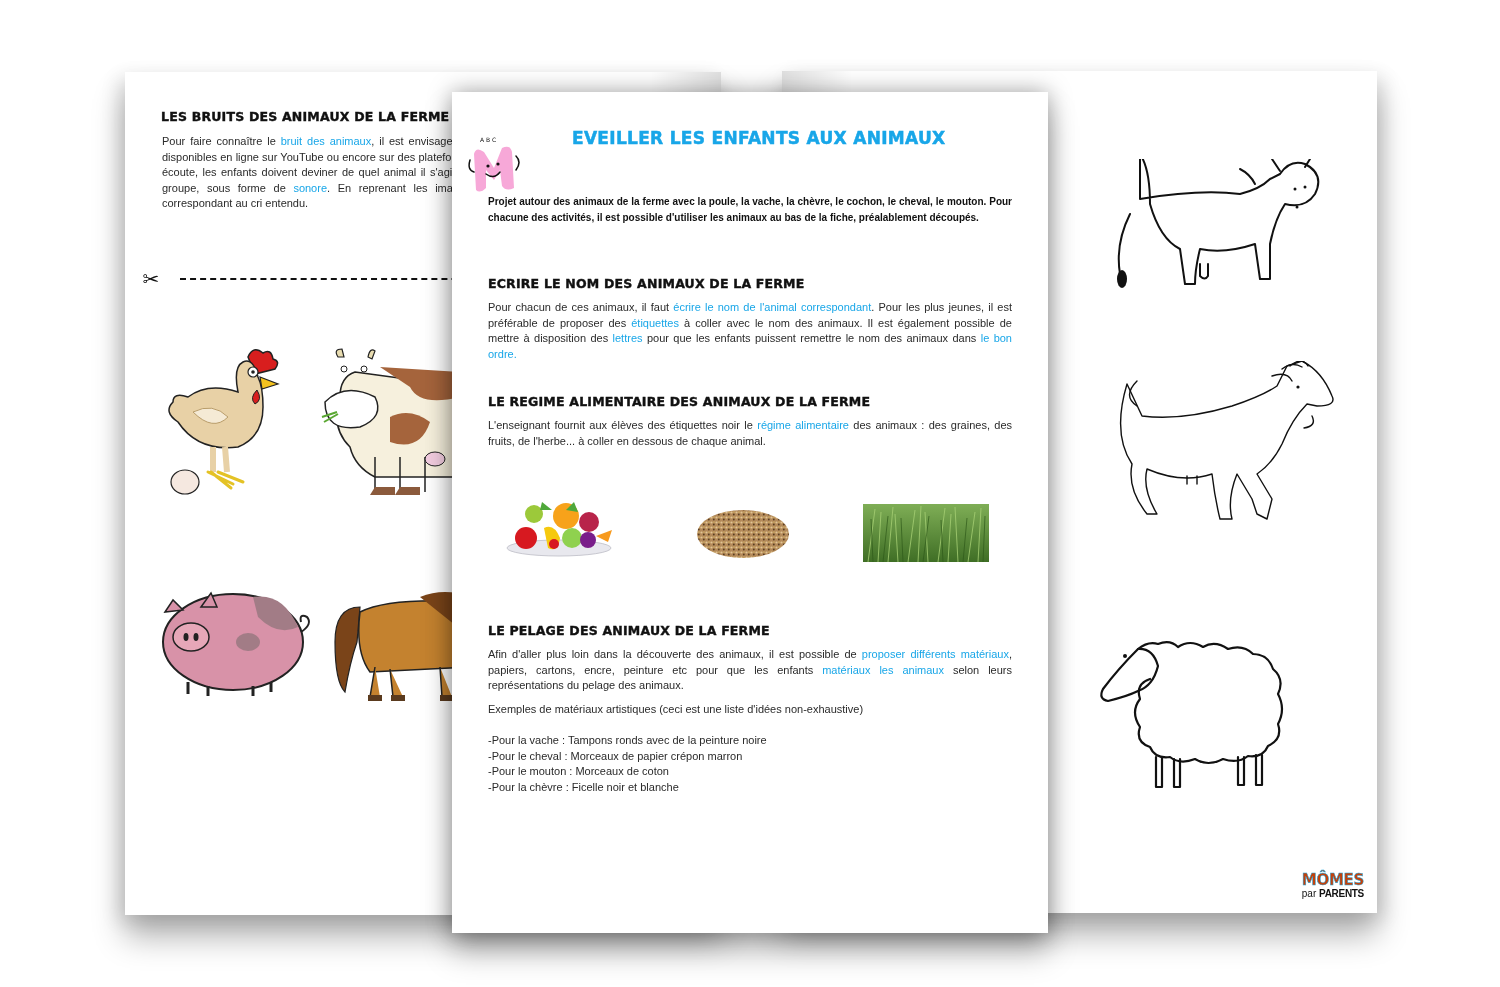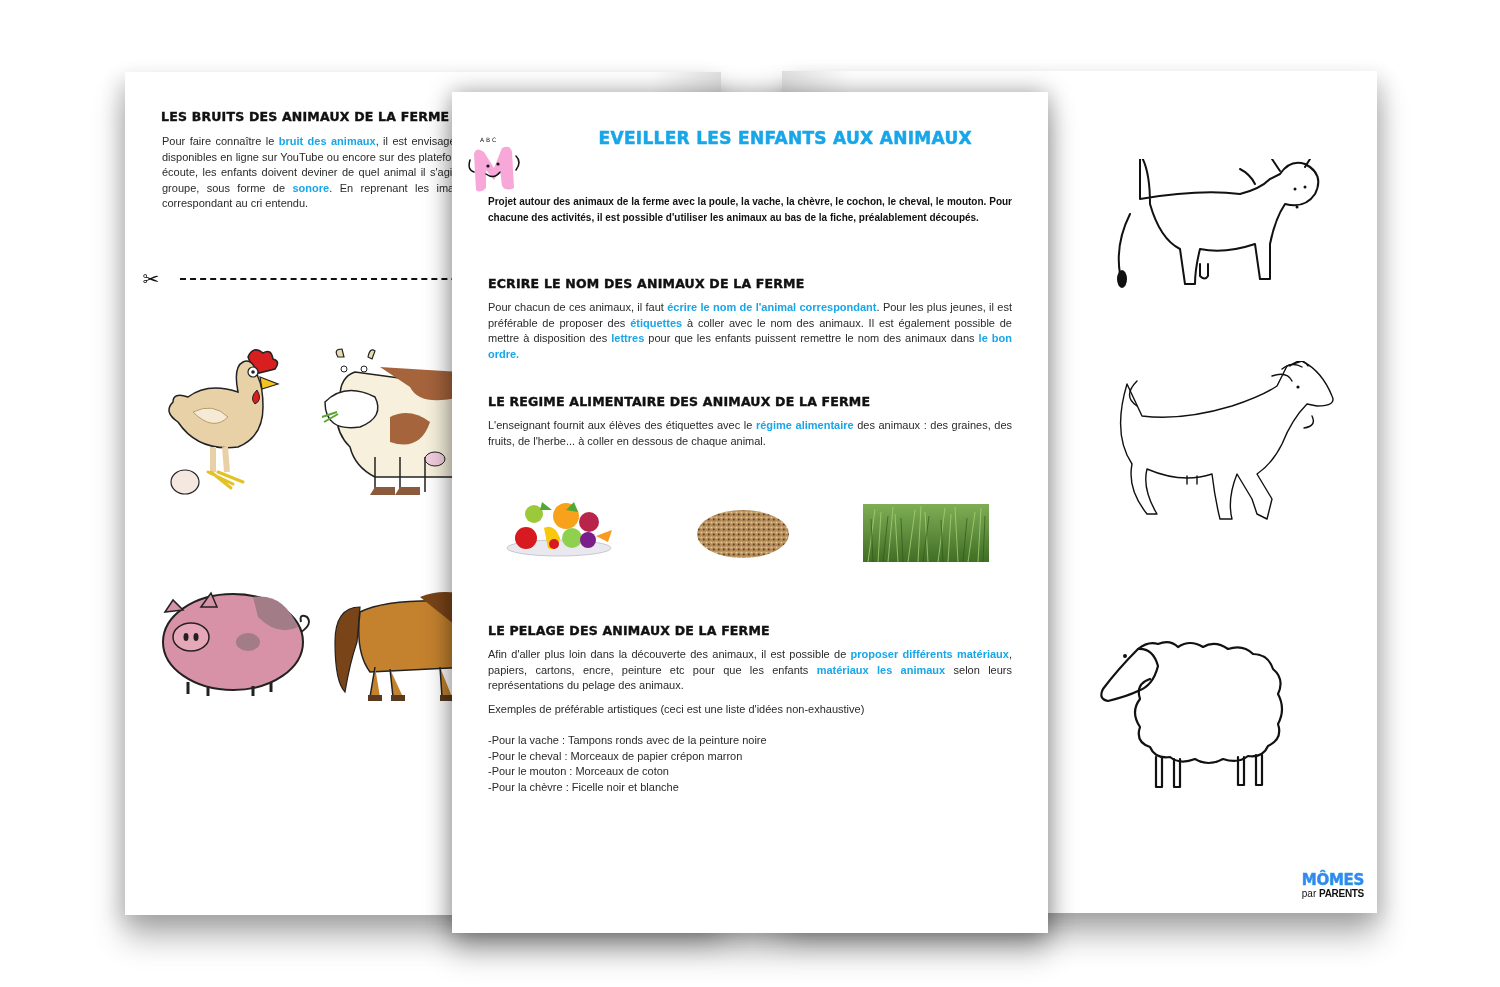--- a/index.html
+++ b/index.html
@@ -18,52 +18,52 @@
 
   .heading {
     font-family: "DejaVu Sans", sans-serif; font-weight: 900; font-size: 12.5px;
     letter-spacing: 0.2px; color: #111; text-transform: uppercase;
     -webkit-text-stroke: 0.4px #111;
   }
   .body-text {
     font-family: "Liberation Sans", sans-serif; font-size: 11px; line-height: 15.5px; color: #2a2a2a;
     text-align: justify;
   }
-  .hl { color: #18a6e8; font-weight: bold; }
+  .hl { color: #18a6e8; font-weight: normal; }
 
   
   .left-heading { position: absolute; left: 36px; top: 37px; }
   .left-para { position: absolute; left: 37px; top: 62px; width: 560px; text-align: justify; }
   .cut-row { position: absolute; left: 14px; top: 195px; width: 600px; height: 24px; display: flex; align-items: center; }
   .scissors { font-size: 20px; color: #111; width: 24px; text-align: center; }
   .dash-line { margin-left: 17px; flex: 1; border-top: 2.5px dashed #111; height: 0; }
 
   .animal-img { position: absolute; }
 
   
   .m-logo { position: absolute; left: 14px; top: 40px; width: 56px; height: 64px; }
   .main-title {
-    position: absolute; left: 120px; top: 36px; width: 400px; text-align: right;
+    position: absolute; left: 120px; top: 36px; width: 400px; text-align: left;
     font-family: "DejaVu Sans", sans-serif; font-weight: 900; font-size: 17px; color: #18a6e8;
     -webkit-text-stroke: 0.5px #18a6e8; letter-spacing: 0.3px;
   }
   .intro {
     position: absolute; left: 36px; top: 102px; width: 524px;
     font-family: "Liberation Sans", sans-serif; font-weight: bold; font-size: 10px; line-height: 15.5px;
     color: #111; text-align: justify;
   }
   .sec-heading { position: absolute; left: 36px; }
   .sec-para { position: absolute; left: 36px; width: 524px; }
   .food-row { position: absolute; left: 50px; top: 408px; width: 490px; height: 62px; }
   .list-block { position: absolute; left: 36px; top: 641px; width: 524px; }
   .list-item { font-size: 11px; line-height: 15.5px; color: #2a2a2a; font-family: "Liberation Sans", sans-serif; }
 
   
   .brand { position: absolute; right: 13px; bottom: 13px; text-align: right; }
-  .brand-top { font-family: "DejaVu Sans", sans-serif; font-weight: 900; font-size: 15px; color: #3b82f6; letter-spacing: -0.3px; line-height: 15px; -webkit-text-stroke: 0.5px #1ea5dd; }
+  .brand-top { font-family: "DejaVu Sans", sans-serif; font-weight: 900; font-size: 15px; color: #c2410c; letter-spacing: -0.3px; line-height: 15px; -webkit-text-stroke: 0.5px #1ea5dd; }
   .brand-bottom { font-family: "Liberation Sans", sans-serif; font-size: 10px; color: #111; line-height: 12px; }
   .brand-bottom b { font-weight: 900; letter-spacing: -0.3px; }
 
   .fade-right { position: absolute; top: 0; right: 0; width: 70px; height: 100%;
     background: linear-gradient(to right, rgba(0,0,0,0), rgba(0,0,0,0.12)); pointer-events: none; }
   .fade-left { position: absolute; top: 0; left: 0; width: 70px; height: 100%;
     background: linear-gradient(to left, rgba(0,0,0,0), rgba(0,0,0,0.12)); pointer-events: none; }
 </style>
 </head>
 <body>
@@ -178,21 +178,21 @@
     <path d="M20 42 q8 6 14 -2" fill="none" stroke="#111" stroke-width="1.5" stroke-linecap="round"></path>
     <text x="14" y="10" font-size="6" font-family="DejaVu Sans, sans-serif" fill="#111">A B C</text>
   </svg>
   <div class="main-title">EVEILLER LES ENFANTS AUX ANIMAUX</div>
   <p class="intro">Projet autour des animaux de la ferme avec la poule, la vache, la chèvre, le cochon, le cheval, le mouton. Pour chacune des activités, il est possible d'utiliser les animaux au bas de la fiche, préalablement découpés.</p>
 
   <div class="heading sec-heading" style="top:184px">ECRIRE LE NOM DES ANIMAUX DE LA FERME</div>
   <p class="body-text sec-para" style="top:208px"><span>Pour chacun de ces animaux, il faut </span><span class="hl">écrire le nom de l'animal correspondant</span><span>. Pour les plus jeunes, il est préférable de proposer des </span><span class="hl">étiquettes</span><span> à coller avec le nom des animaux. Il est également possible de mettre à disposition des </span><span class="hl">lettres</span><span> pour que les enfants puissent remettre le nom des animaux dans </span><span class="hl">le bon ordre.</span></p>
 
   <div class="heading sec-heading" style="top:302px">LE REGIME ALIMENTAIRE DES ANIMAUX DE LA FERME</div>
-  <p class="body-text sec-para" style="top:326px"><span>L'enseignant fournit aux élèves des étiquettes avec le </span><span class="hl">régime alimentaire</span><span> des animaux : des graines, des fruits, de l'herbe... à coller en dessous de chaque animal.</span></p>
+  <p class="body-text sec-para" style="top:326px"><span>L'enseignant fournit aux élèves des étiquettes noir le </span><span class="hl">régime alimentaire</span><span> des animaux : des graines, des fruits, de l'herbe... à coller en dessous de chaque animal.</span></p>
 
   <div class="food-row">
     <svg style="position:absolute;left:2px;top:0" width="110" height="58" viewBox="0 0 110 58">
       <ellipse cx="55" cy="48" rx="52" ry="8" fill="#e8e8ee" stroke="#c8c8d0"></ellipse>
       <circle cx="30" cy="14" r="9" fill="#9cc93a"></circle>
       <circle cx="62" cy="16" r="13" fill="#f7a21a"></circle>
       <circle cx="85" cy="22" r="10" fill="#b8244a"></circle>
       <circle cx="22" cy="38" r="11" fill="#d71920"></circle>
       <path d="M40 28 q10 -5 16 10 q-2 15 -12 10z" fill="#f6c90e"></path>
       <circle cx="68" cy="38" r="10" fill="#8fd14f"></circle>
@@ -224,21 +224,21 @@
         <path d="M5 58 L12 5 M15 58 L18 8 M25 58 L30 3 M35 58 L32 10 M45 58 L52 6 M55 58 L58 2 M65 58 L62 8 M75 58 L82 4 M85 58 L88 10 M95 58 L92 3 M105 58 L112 8 M115 58 L118 4"></path>
       </g>
       <g stroke="#2f5a1a" stroke-width="1" opacity="0.7">
         <path d="M10 58 L8 15 M20 58 L25 12 M40 58 L38 14 M60 58 L66 12 M80 58 L78 16 M100 58 L104 14 M120 58 L122 12"></path>
       </g>
     </svg>
   </div>
 
   <div class="heading sec-heading" style="top:531px">LE PELAGE DES ANIMAUX DE LA FERME</div>
   <p class="body-text sec-para" style="top:555px"><span>Afin d'aller plus loin dans la découverte des animaux, il est possible de </span><span class="hl">proposer différents matériaux</span><span>, papiers, cartons, encre, peinture etc pour que les enfants </span><span class="hl">matériaux les animaux</span><span> selon leurs représentations du pelage des animaux.</span></p>
-  <p class="body-text sec-para" style="top:610px">Exemples de préférable artistiques (ceci est une liste d'idées non-exhaustive)</p>
+  <p class="body-text sec-para" style="top:610px">Exemples de matériaux artistiques (ceci est une liste d'idées non-exhaustive)</p>
 
   <div class="list-block">
     <div class="list-item">-Pour la vache : Tampons ronds avec de la peinture noire</div>
     <div class="list-item">-Pour le cheval : Morceaux de papier crépon marron</div>
     <div class="list-item">-Pour le mouton : Morceaux de coton</div>
     <div class="list-item">-Pour la chèvre : Ficelle noir et blanche</div>
   </div>
 </div>
 
 </body></html>

